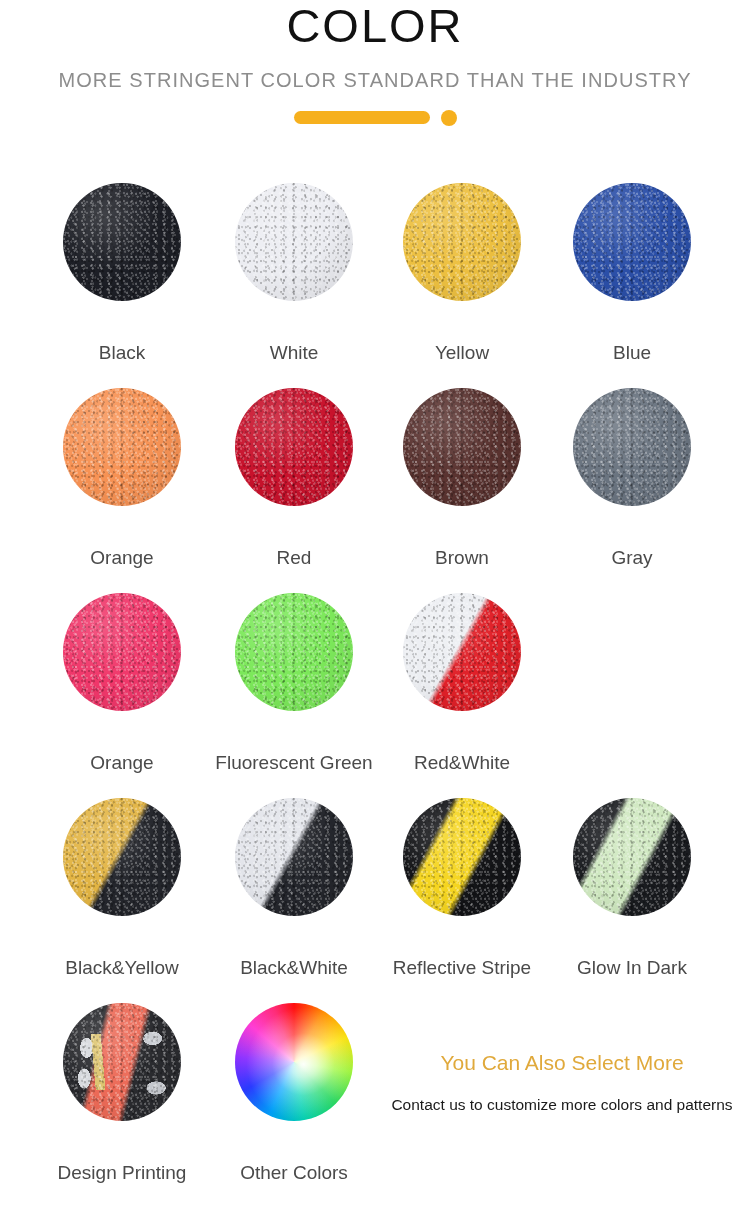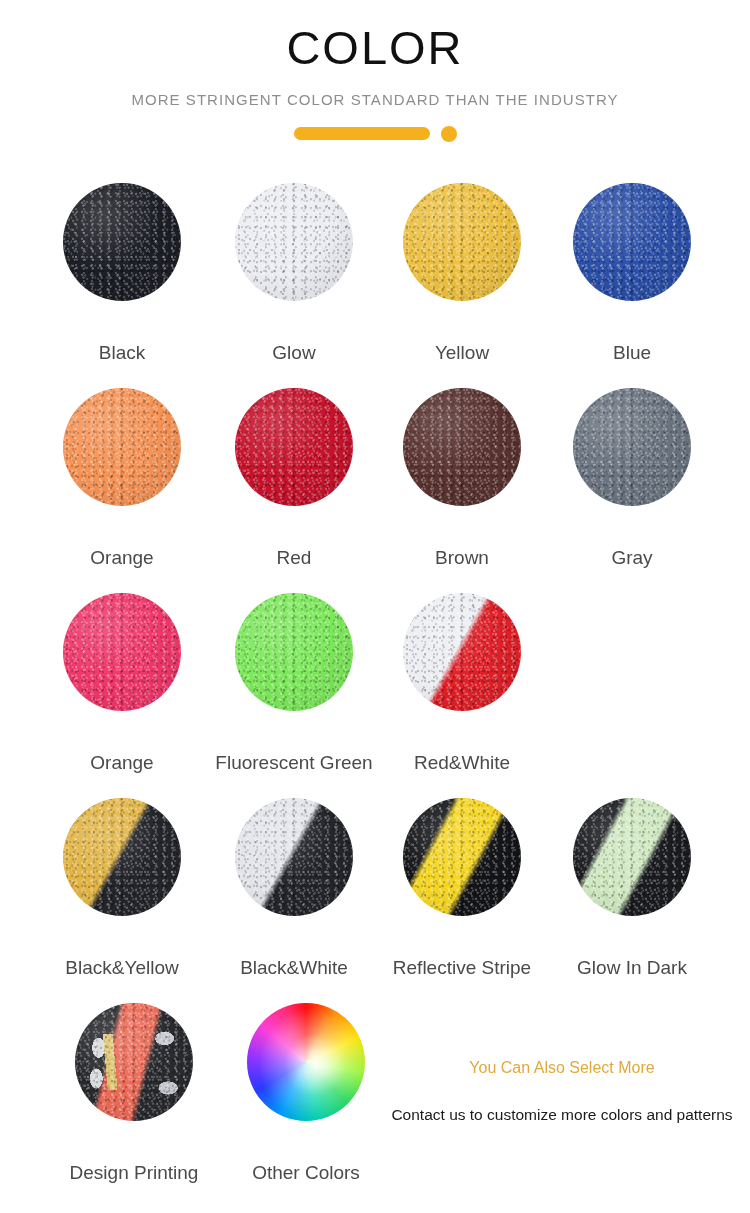--- a/index.html
+++ b/index.html
@@ -16,25 +16,24 @@
   }
 
   
   .header { width: 100%; text-align: center; }
   .page-title {
     font-size: 47px;
     font-weight: 400;
     color: #111111;
     letter-spacing: 2px;
     margin: 0;
-    padding-top: 22px;
     line-height: 1.1;
   }
   .page-subtitle {
-    font-size: 15px;
+    font-size: 20px;
     color: #8d8d8d;
     letter-spacing: 1.05px;
     margin: 0;
     padding-top: 17px;
     white-space: nowrap;
   }
   .divider {
     display: flex;
     align-items: center;
     justify-content: center;
@@ -58,21 +57,21 @@
   .swatch-grid {
     position: absolute;
     top: 183px;
     left: 0;
     width: 750px;
   }
   .swatch-row {
     display: flex;
     height: 205px;
   }
-  .swatch-row:last-child { height: 200px; padding-left: 12px; }
+  .swatch-row:last-child { height: 200px; }
 
   .swatch-cell {
     width: 170px;
     display: flex;
     flex-direction: column;
     align-items: center;
     gap: 26px;
   }
   
   .swatch-row .swatch-cell:nth-child(1) { margin-left: 37px; }
@@ -135,23 +134,23 @@
 
   
   .promo {
     position: absolute;
     left: 386px;
     top: 1043px;
     width: 352px;
     text-align: center;
   }
   .promo-title {
-    font-size: 16px;
+    font-size: 21px;
     color: #e0a93b;
-    margin: 16px;
+    margin: 8px;
     font-weight: 400;
     white-space: nowrap;
   }
   .promo-sub {
     font-size: 15.5px;
     color: #1a1a1a;
     margin: 0;
     padding-top: 13px;
     white-space: nowrap;
   }
@@ -175,21 +174,21 @@
           <span class="grain"></span>
           <span class="shade"></span>
         </div>
         <div class="swatch-label">Black</div>
       </div>
       <div class="swatch-cell">
         <div class="swatch" style="background: rgb(236, 237, 242);">
           <span class="grain"></span>
           <span class="shade"></span>
         </div>
-        <div class="swatch-label">Glow</div>
+        <div class="swatch-label">White</div>
       </div>
       <div class="swatch-cell">
         <div class="swatch" style="background: rgb(237, 192, 64);">
           <span class="grain"></span>
           <span class="shade"></span>
         </div>
         <div class="swatch-label">Yellow</div>
       </div>
       <div class="swatch-cell">
         <div class="swatch" style="background: rgb(43, 79, 168);">

